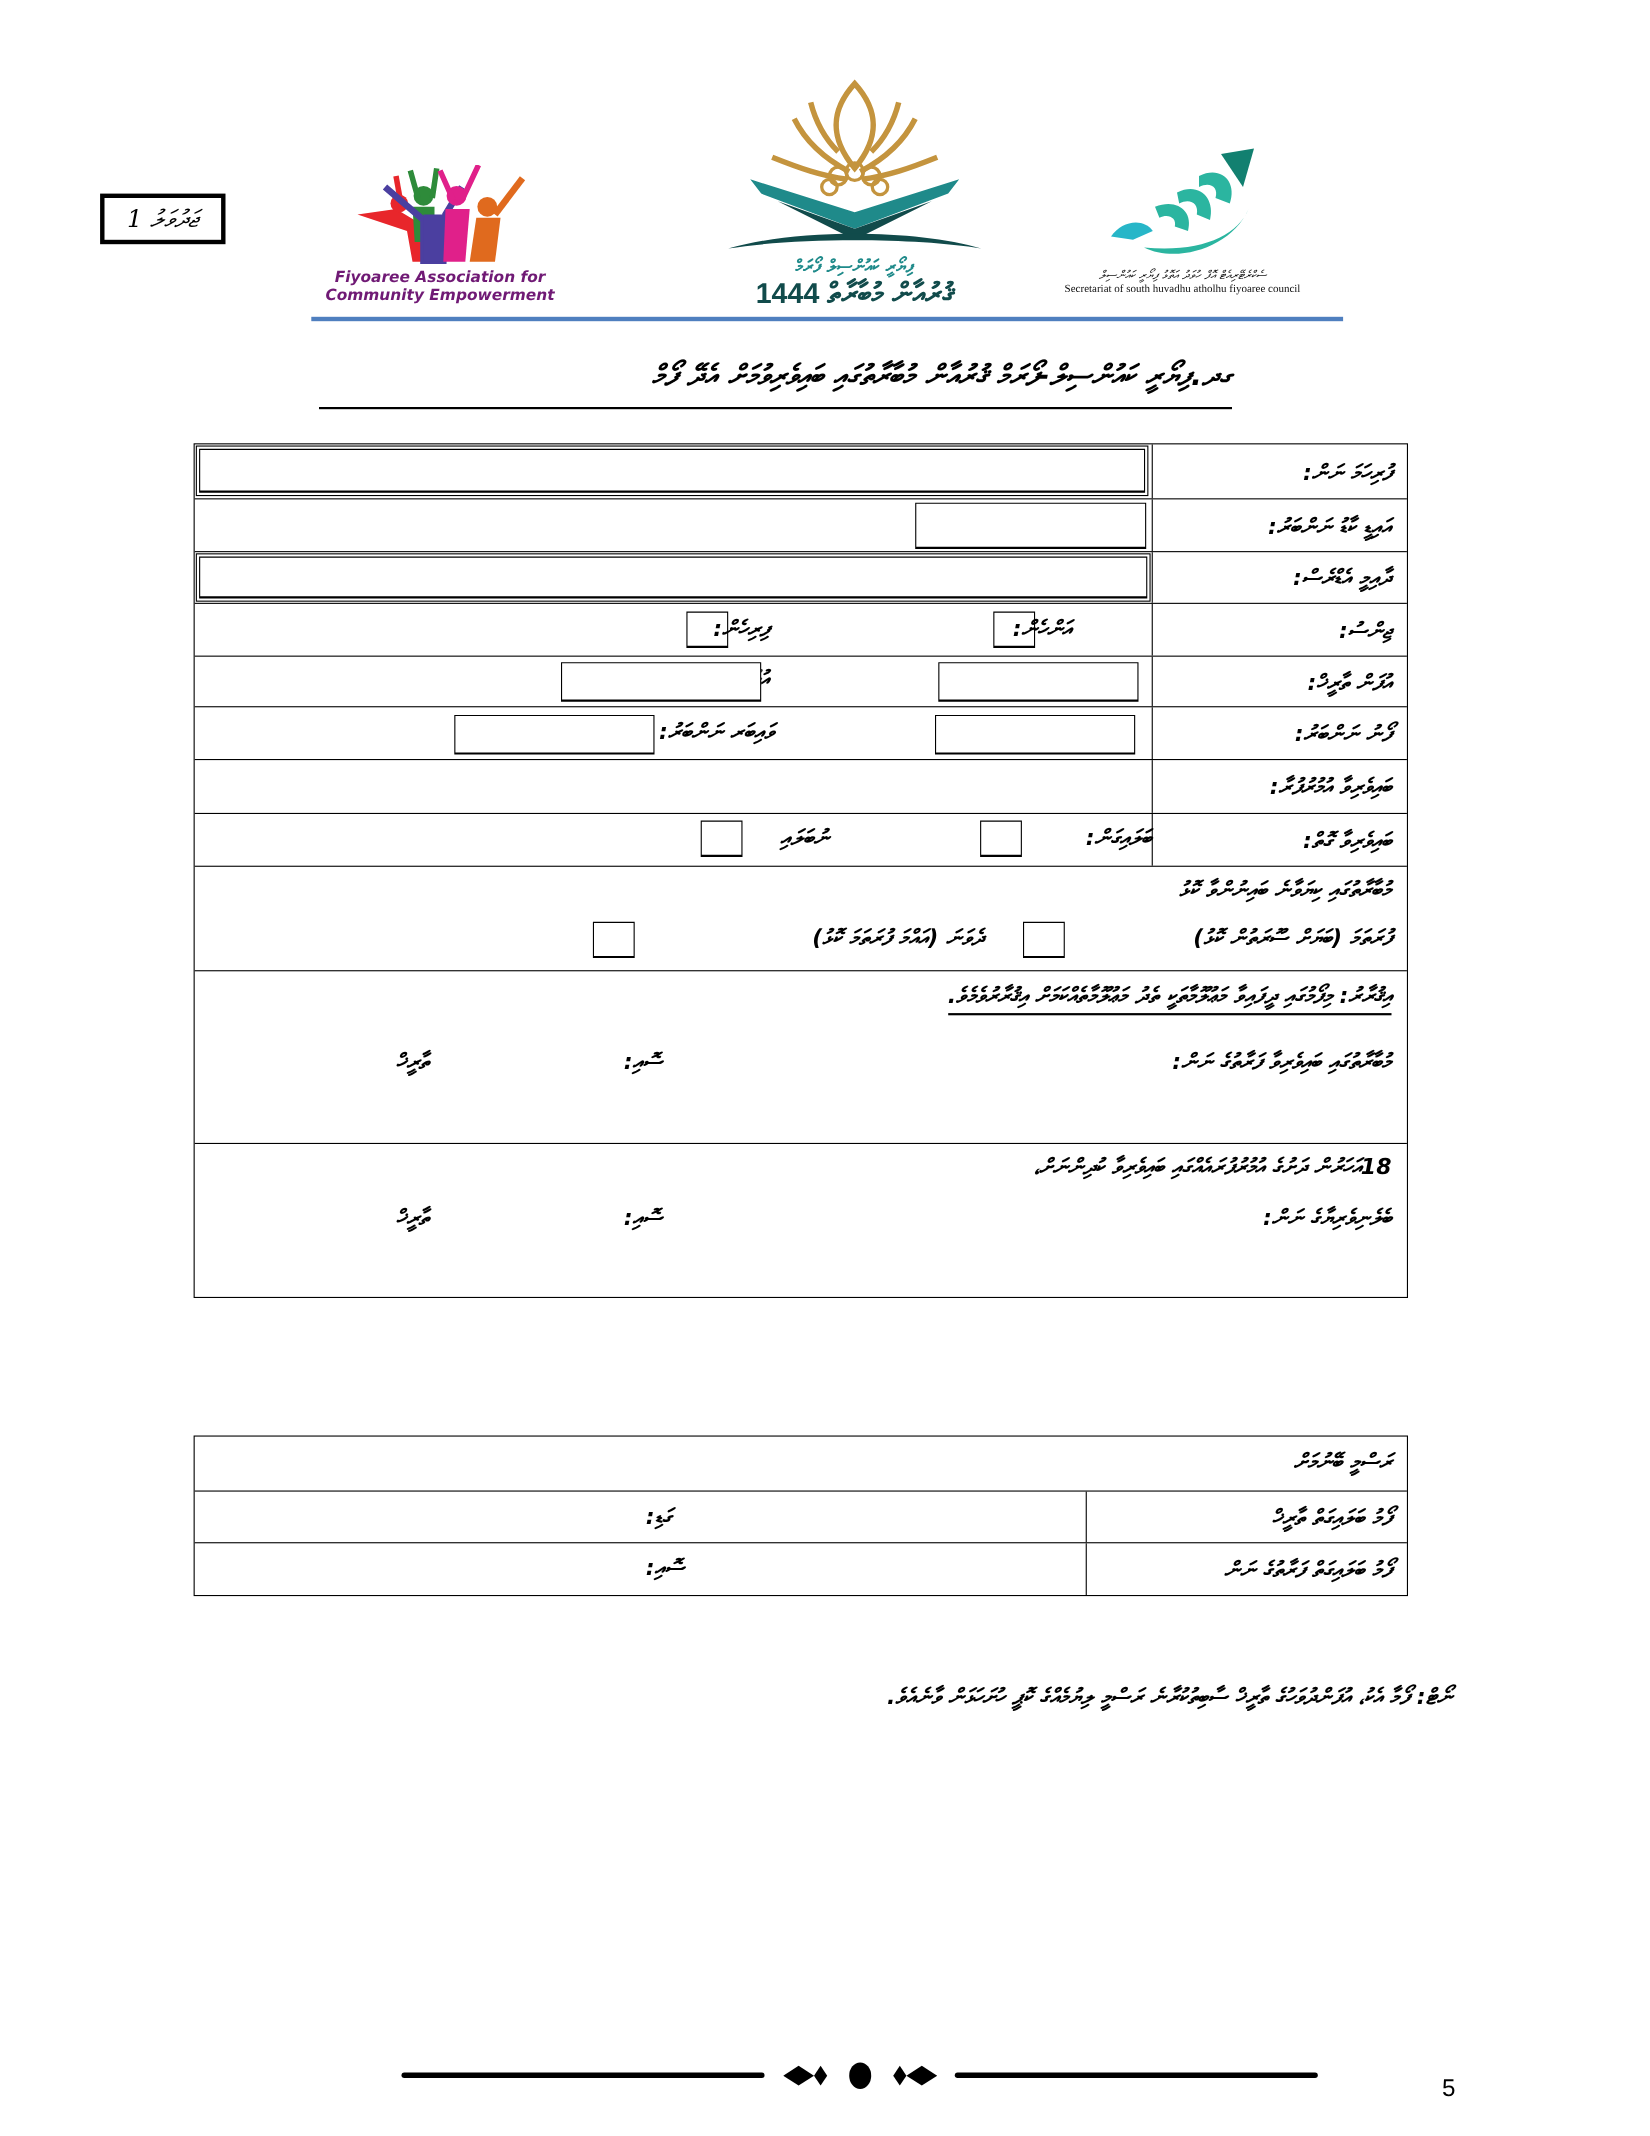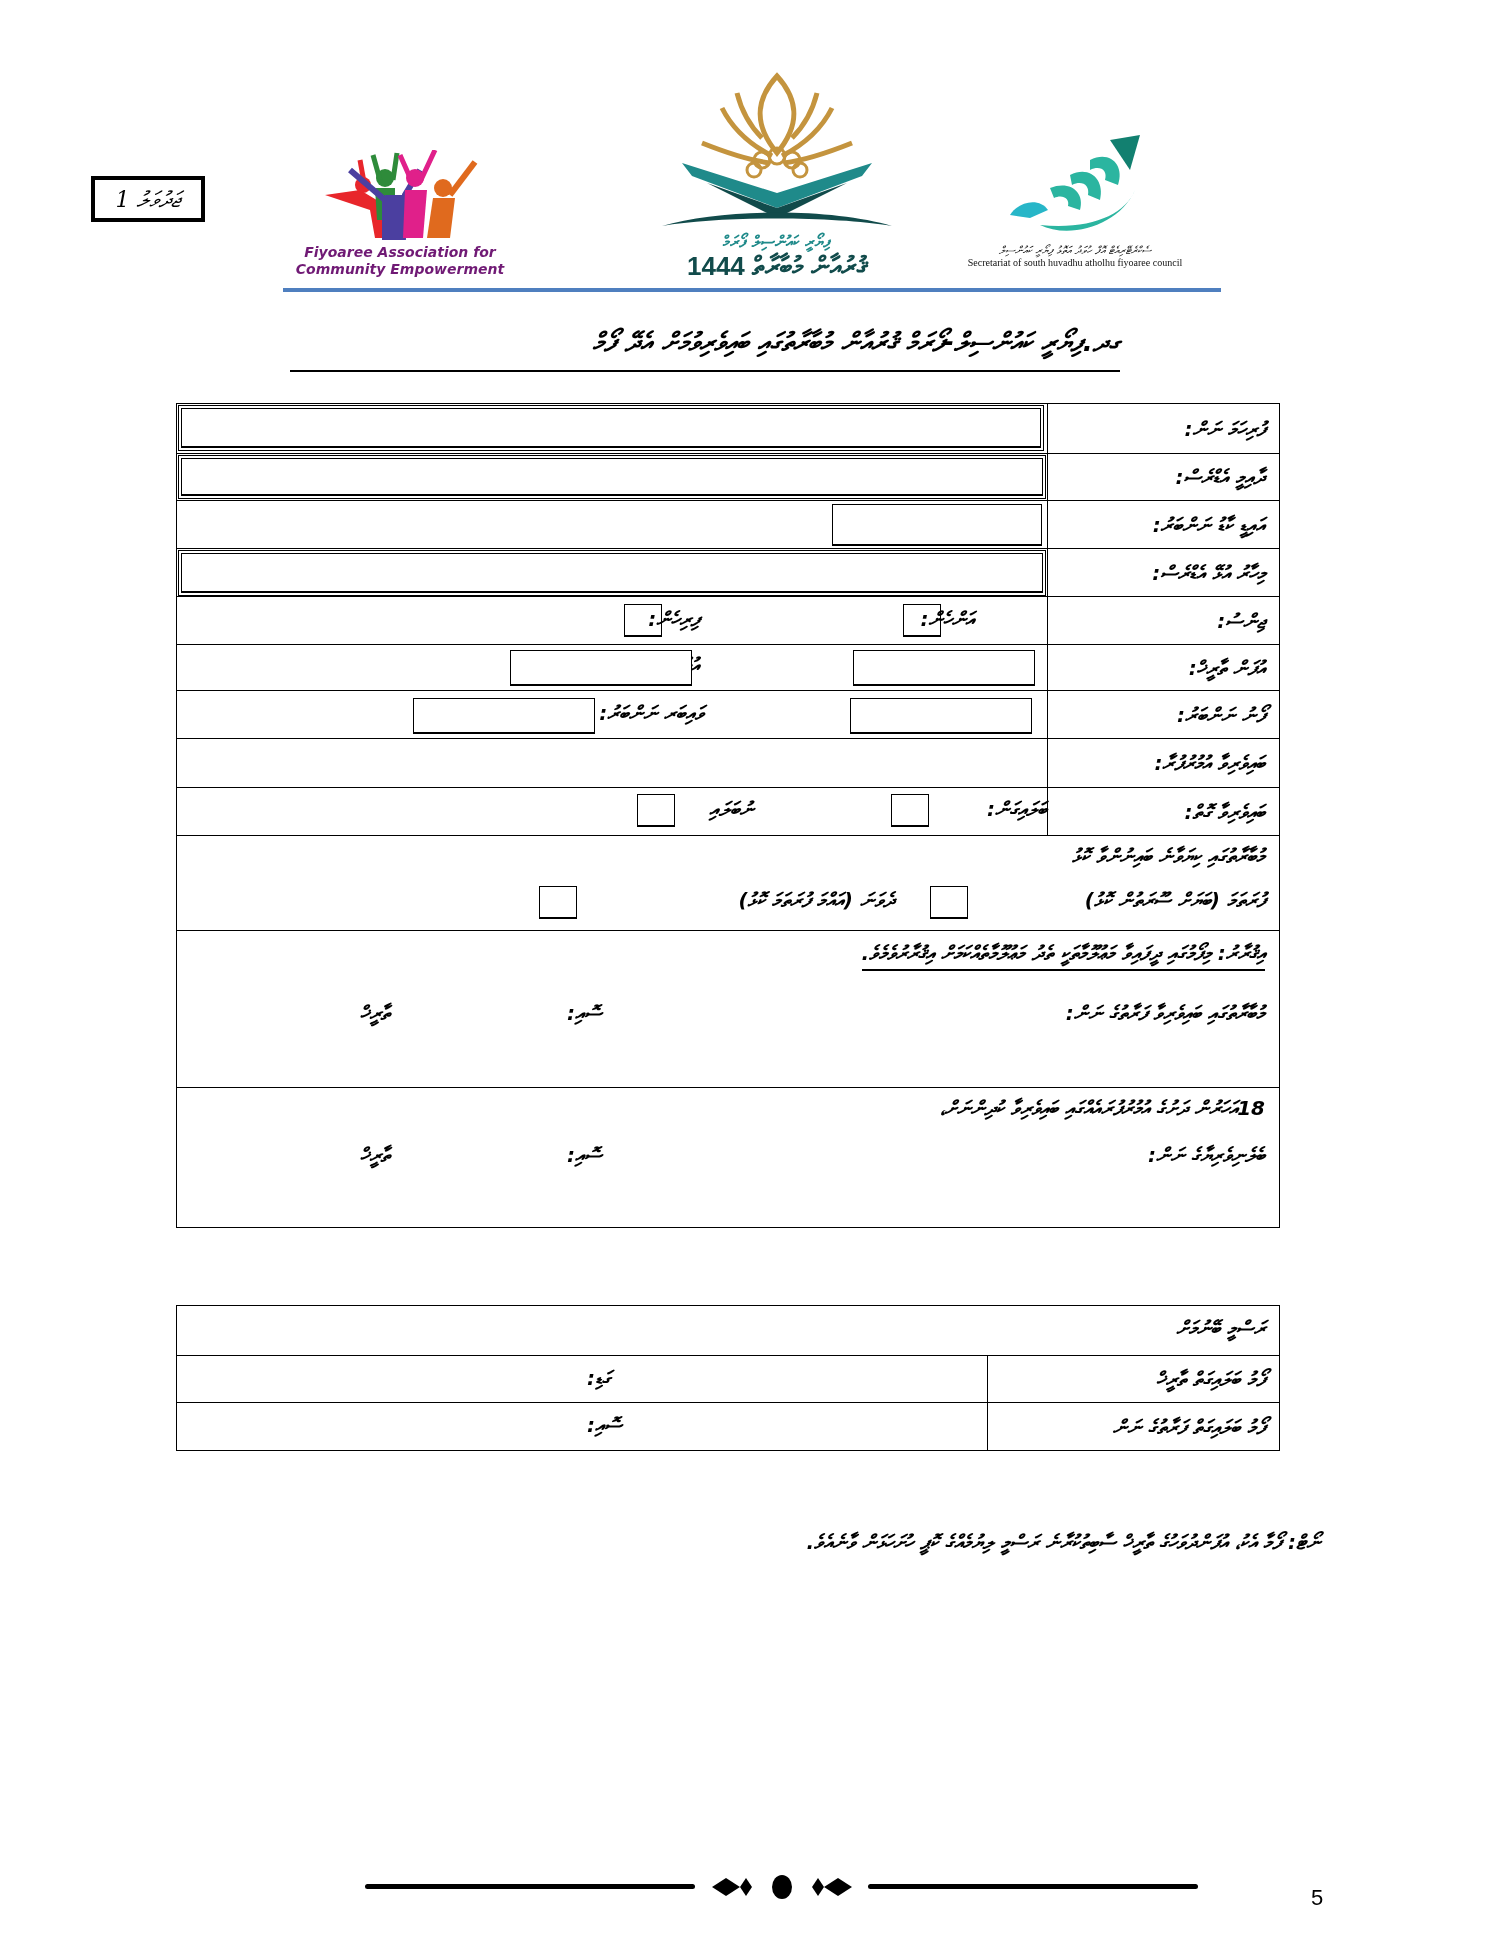--- a/index.html
+++ b/index.html
@@ -133,40 +133,34 @@
 
 <div class="abs form-table">
 
   <div class="row" style="height:50px;">
     <div class="field double" style="left:4px; top:4px; width:860px; height:40px;"></div>
     <div class="label-cell">
       <span class="lbl">ފުރިހަމަ ނަން:</span>
     </div>
   </div>
 
+  <div class="row" style="height:48px;">
+    <div class="field" style="left:655px; top:3px; width:210px; height:42px;"></div>
+    <div class="label-cell">
+      <span class="lbl">އައިޑީ ކާޑު ނަންބަރު:</span>
+    </div>
+  </div>
+
   <div class="row" style="height:47px;">
     <div class="field double" style="left:4px; top:4px; width:862px; height:38px;"></div>
     <div class="label-cell">
       <span class="lbl">ދާއިމީ އެޑްރެސް:</span>
     </div>
   </div>
 
-  <div class="row" style="height:48px;">
-    <div class="field" style="left:655px; top:3px; width:210px; height:42px;"></div>
-    <div class="label-cell">
-      <span class="lbl">އައިޑީ ކާޑު ނަންބަރު:</span>
-    </div>
-  </div>
-
-  <div class="row" style="height:48px;">
-    <div class="field double" style="left:4px; top:4px; width:862px; height:40px;"></div>
-    <div class="label-cell">
-      <span class="lbl">މިހާރު އުޅޭ އެޑްރެސް:</span>
-    </div>
-  </div>
 
   <div class="row" style="height:48px;">
     <div class="check" style="left:726px; top:7px;"></div>
     <span class="inline-label" style="right:305px; top:10px;">އަންހެން:</span>
     <div class="check" style="left:447px; top:7px;"></div>
     <span class="inline-label" style="right:580px; top:10px;">ފިރިހެން:</span>
     <div class="label-cell">
       <span class="lbl">ޖިންސު:</span>
     </div>
   </div>

